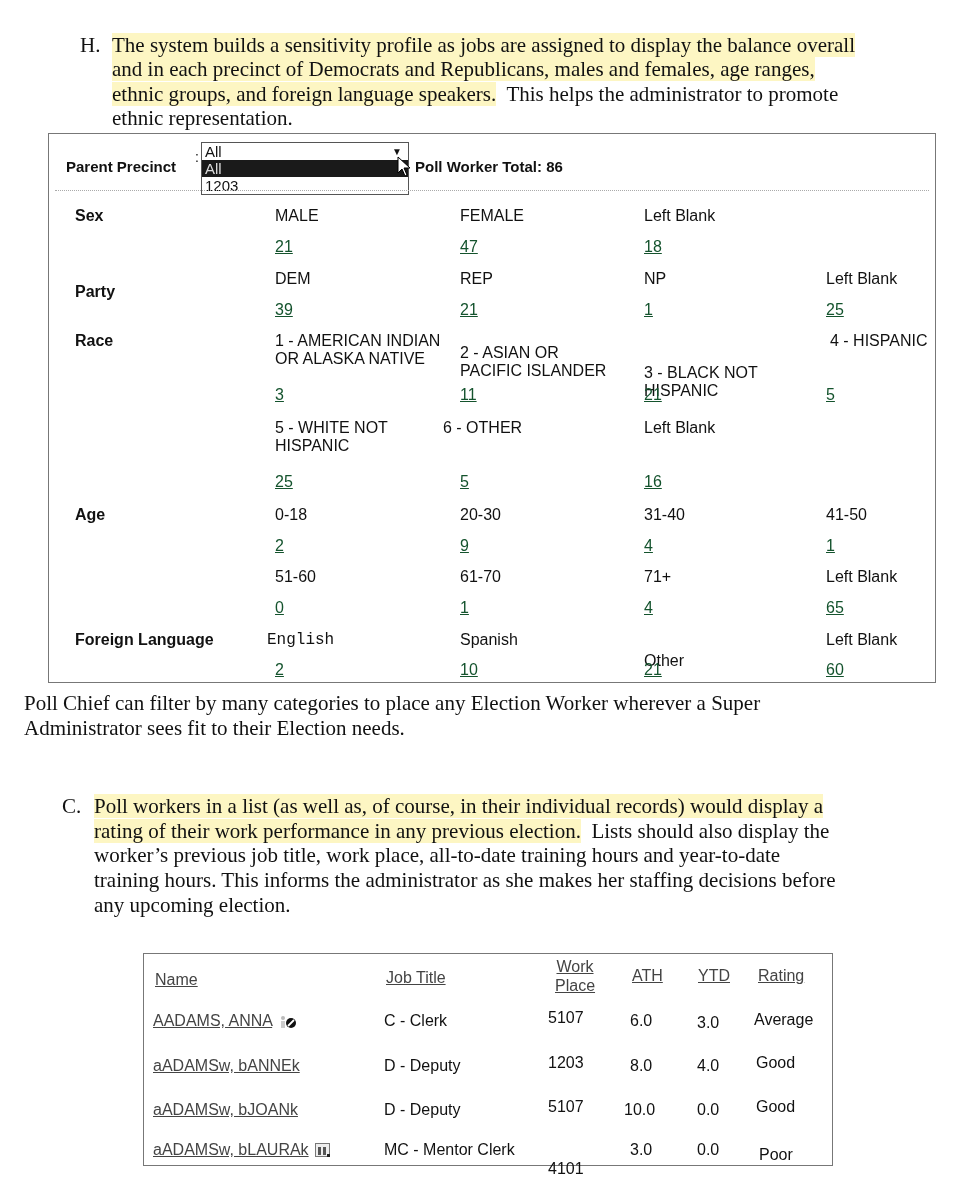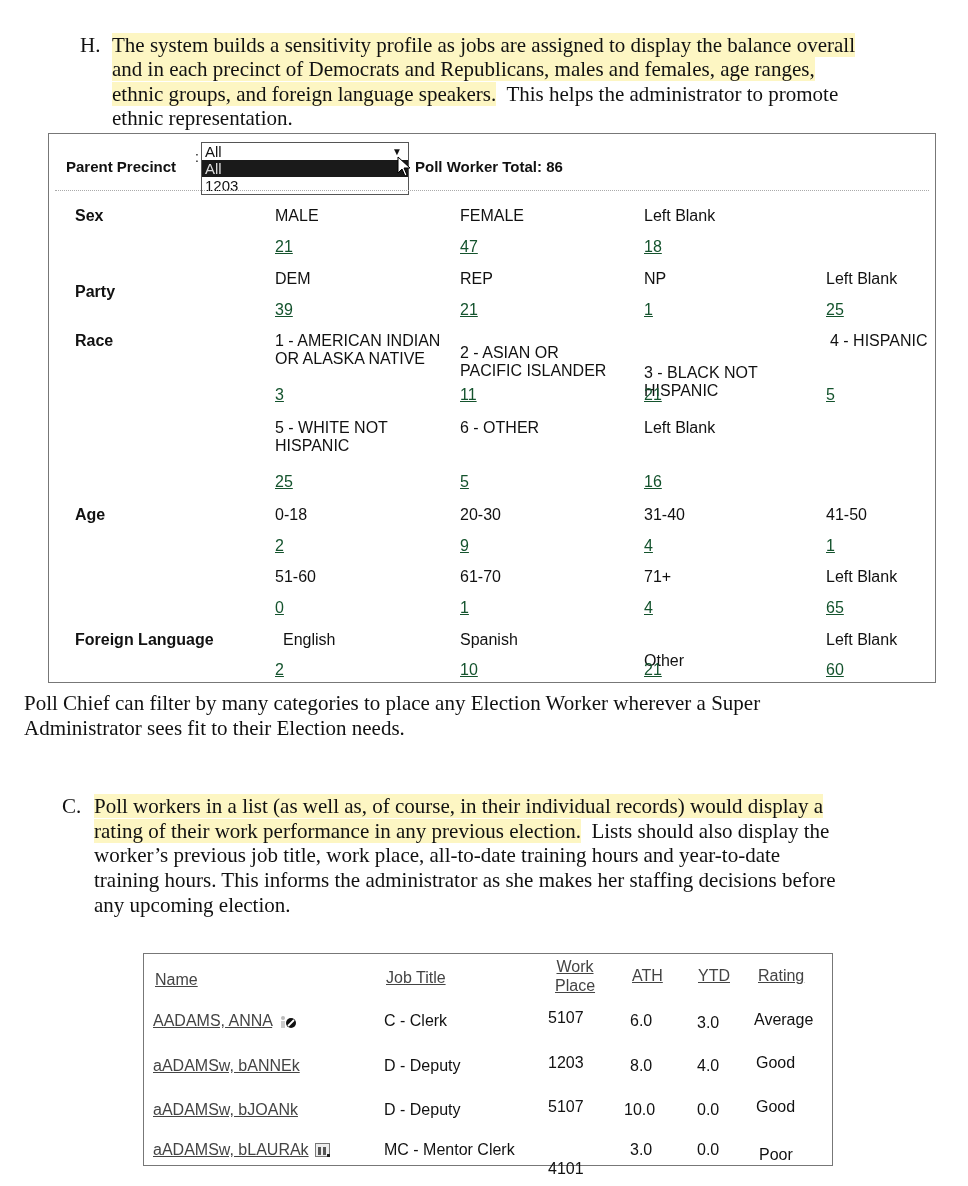--- a/index.html
+++ b/index.html
@@ -82,21 +82,21 @@
   <div class="cell" style="left:595px; top:198px; white-space:pre-line;margin-top:32px;">3 - BLACK NOT
 HISPANIC</div>
   <div class="cell" style="left:781px; top:198px;">4 - HISPANIC</div>
   <div class="cell num" style="left:226px; top:252px;">3</div>
   <div class="cell num" style="left:411px; top:252px;">11</div>
   <div class="cell num" style="left:595px; top:252px;">21</div>
   <div class="cell num" style="left:777px; top:252px;">5</div>
 
   <div class="cell" style="left:226px; top:285px; white-space:pre-line;">5 - WHITE NOT
 HISPANIC</div>
-  <div class="cell" style="left:411px; top:285px;">6 - OTHER</div>
+  <div class="cell" style="left:394px; top:285px;">6 - OTHER</div>
   <div class="cell" style="left:595px; top:285px;">Left Blank</div>
   <div class="cell num" style="left:226px; top:339px;">25</div>
   <div class="cell num" style="left:411px; top:339px;">5</div>
   <div class="cell num" style="left:595px; top:339px;">16</div>
 
   <div class="cell rowlabel" style="left:26px; top:372px;">Age</div>
   <div class="cell" style="left:226px; top:372px;">0-18</div>
   <div class="cell" style="left:411px; top:372px;">20-30</div>
   <div class="cell" style="left:595px; top:372px;">31-40</div>
   <div class="cell" style="left:777px; top:372px;">41-50</div>
@@ -108,21 +108,21 @@
   <div class="cell" style="left:226px; top:434px;">51-60</div>
   <div class="cell" style="left:411px; top:434px;">61-70</div>
   <div class="cell" style="left:595px; top:434px;">71+</div>
   <div class="cell" style="left:777px; top:434px;">Left Blank</div>
   <div class="cell num" style="left:226px; top:465px;">0</div>
   <div class="cell num" style="left:411px; top:465px;">1</div>
   <div class="cell num" style="left:595px; top:465px;">4</div>
   <div class="cell num" style="left:777px; top:465px;">65</div>
 
   <div class="cell rowlabel" style="left:26px; top:497px;">Foreign Language</div>
-  <div class="cell" style="left:234px; top:497px;">English</div>
+  <div class="cell" style="left:218px; top:497px;font-family:Liberation Mono, monospace;">English</div>
   <div class="cell" style="left:411px; top:497px;">Spanish</div>
   <div class="cell" style="left:595px; top:518px;">Other</div>
   <div class="cell" style="left:777px; top:497px;">Left Blank</div>
   <div class="cell num" style="left:226px; top:527px;">2</div>
   <div class="cell num" style="left:411px; top:527px;">10</div>
   <div class="cell num" style="left:595px; top:527px;">21</div>
   <div class="cell num" style="left:777px; top:527px;">60</div>
 </div>
 
 <div class="serif">

